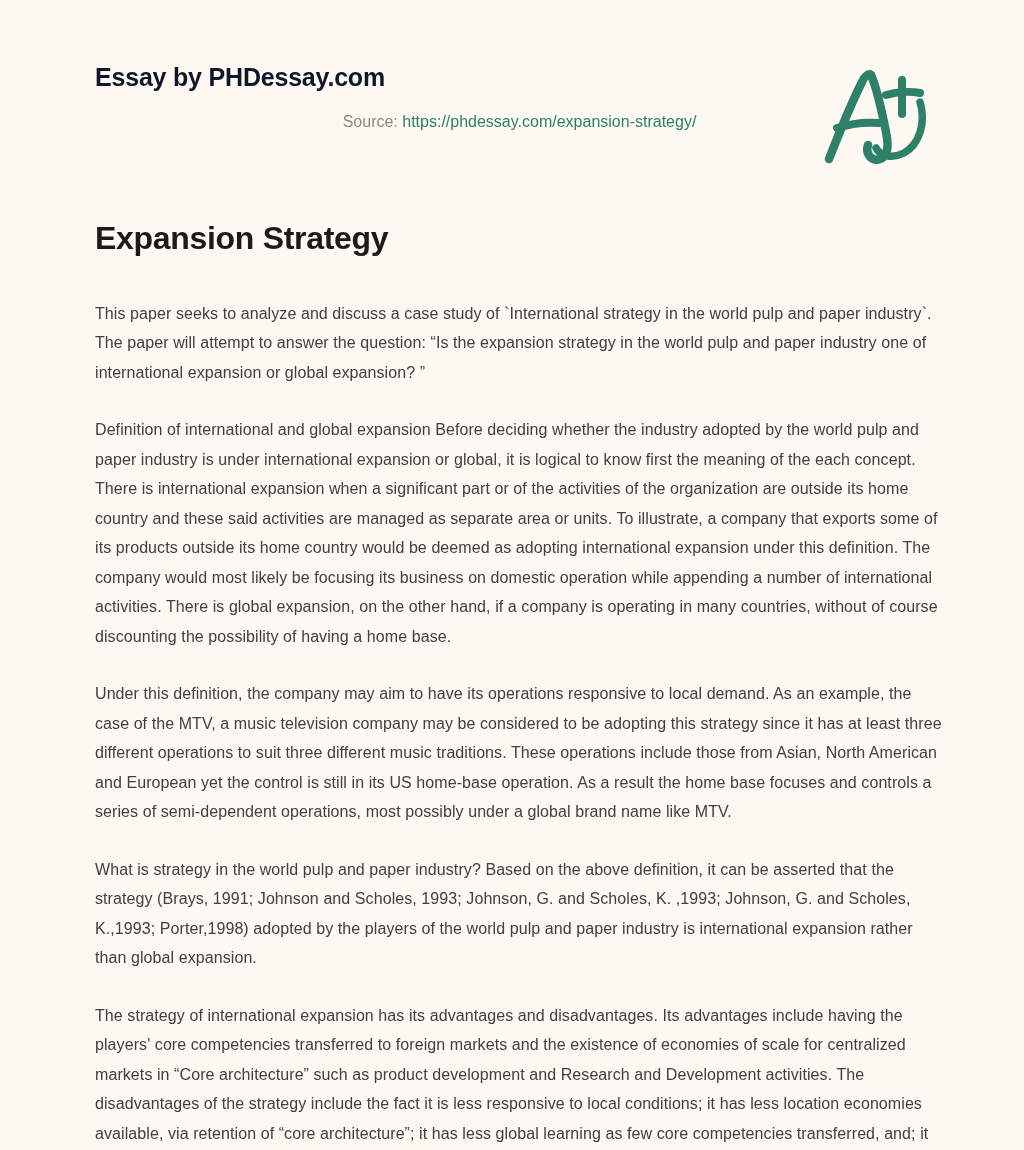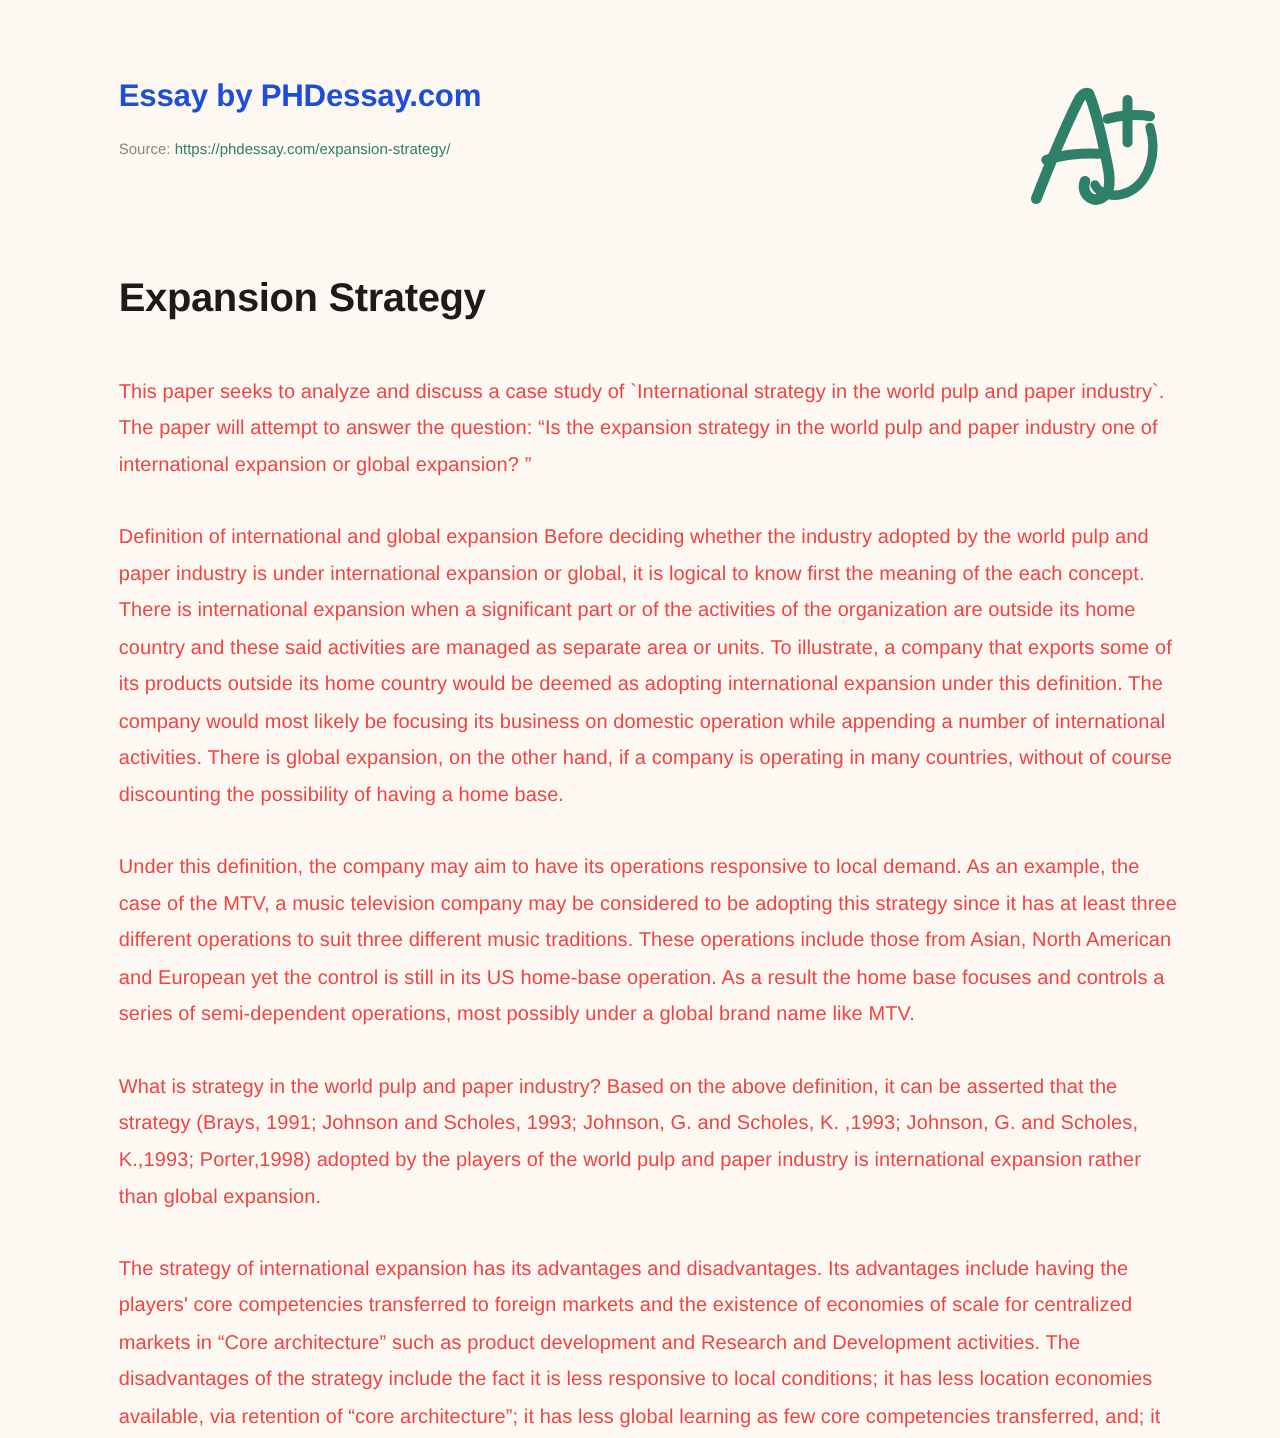--- a/index.html
+++ b/index.html
@@ -31,31 +31,32 @@
   .site-header {
     position: relative;
     padding: 62px 80px 0 95px;
     height: 200px;
   }
 
   .brand-line {
     font-size: 25px;
     font-weight: bold;
     letter-spacing: -0.2px;
-    color: #1d4ed8;
+    color: #0f172a;
     line-height: 1.2;
     margin: 0;
   }
 
   .source-line {
     margin: 20px 0 0 0;
-    font-size: 12px;
+    font-size: 16px;
     color: #8d8781;
     line-height: 1.3;
     white-space: nowrap;
+    text-align: center;
   }
 
   .source-link {
     color: #2e8069;
     text-decoration: none;
   }
 
   
   .logo-mark {
     position: absolute;
@@ -81,21 +82,21 @@
     line-height: 1.15;
   }
 
   .body-block {
     margin-top: 42px;
   }
 
   .para {
     font-size: 16px;
     line-height: 29.5px;
-    color: #ef4444;
+    color: #404040;
     margin: 0 0 28px 0;
     text-align: left;
     max-width: 855px;
     letter-spacing: 0.08px;
   }
 
   .section-head {
     font-size: 16px;
     line-height: 29.5px;
     color: #4a4541;

